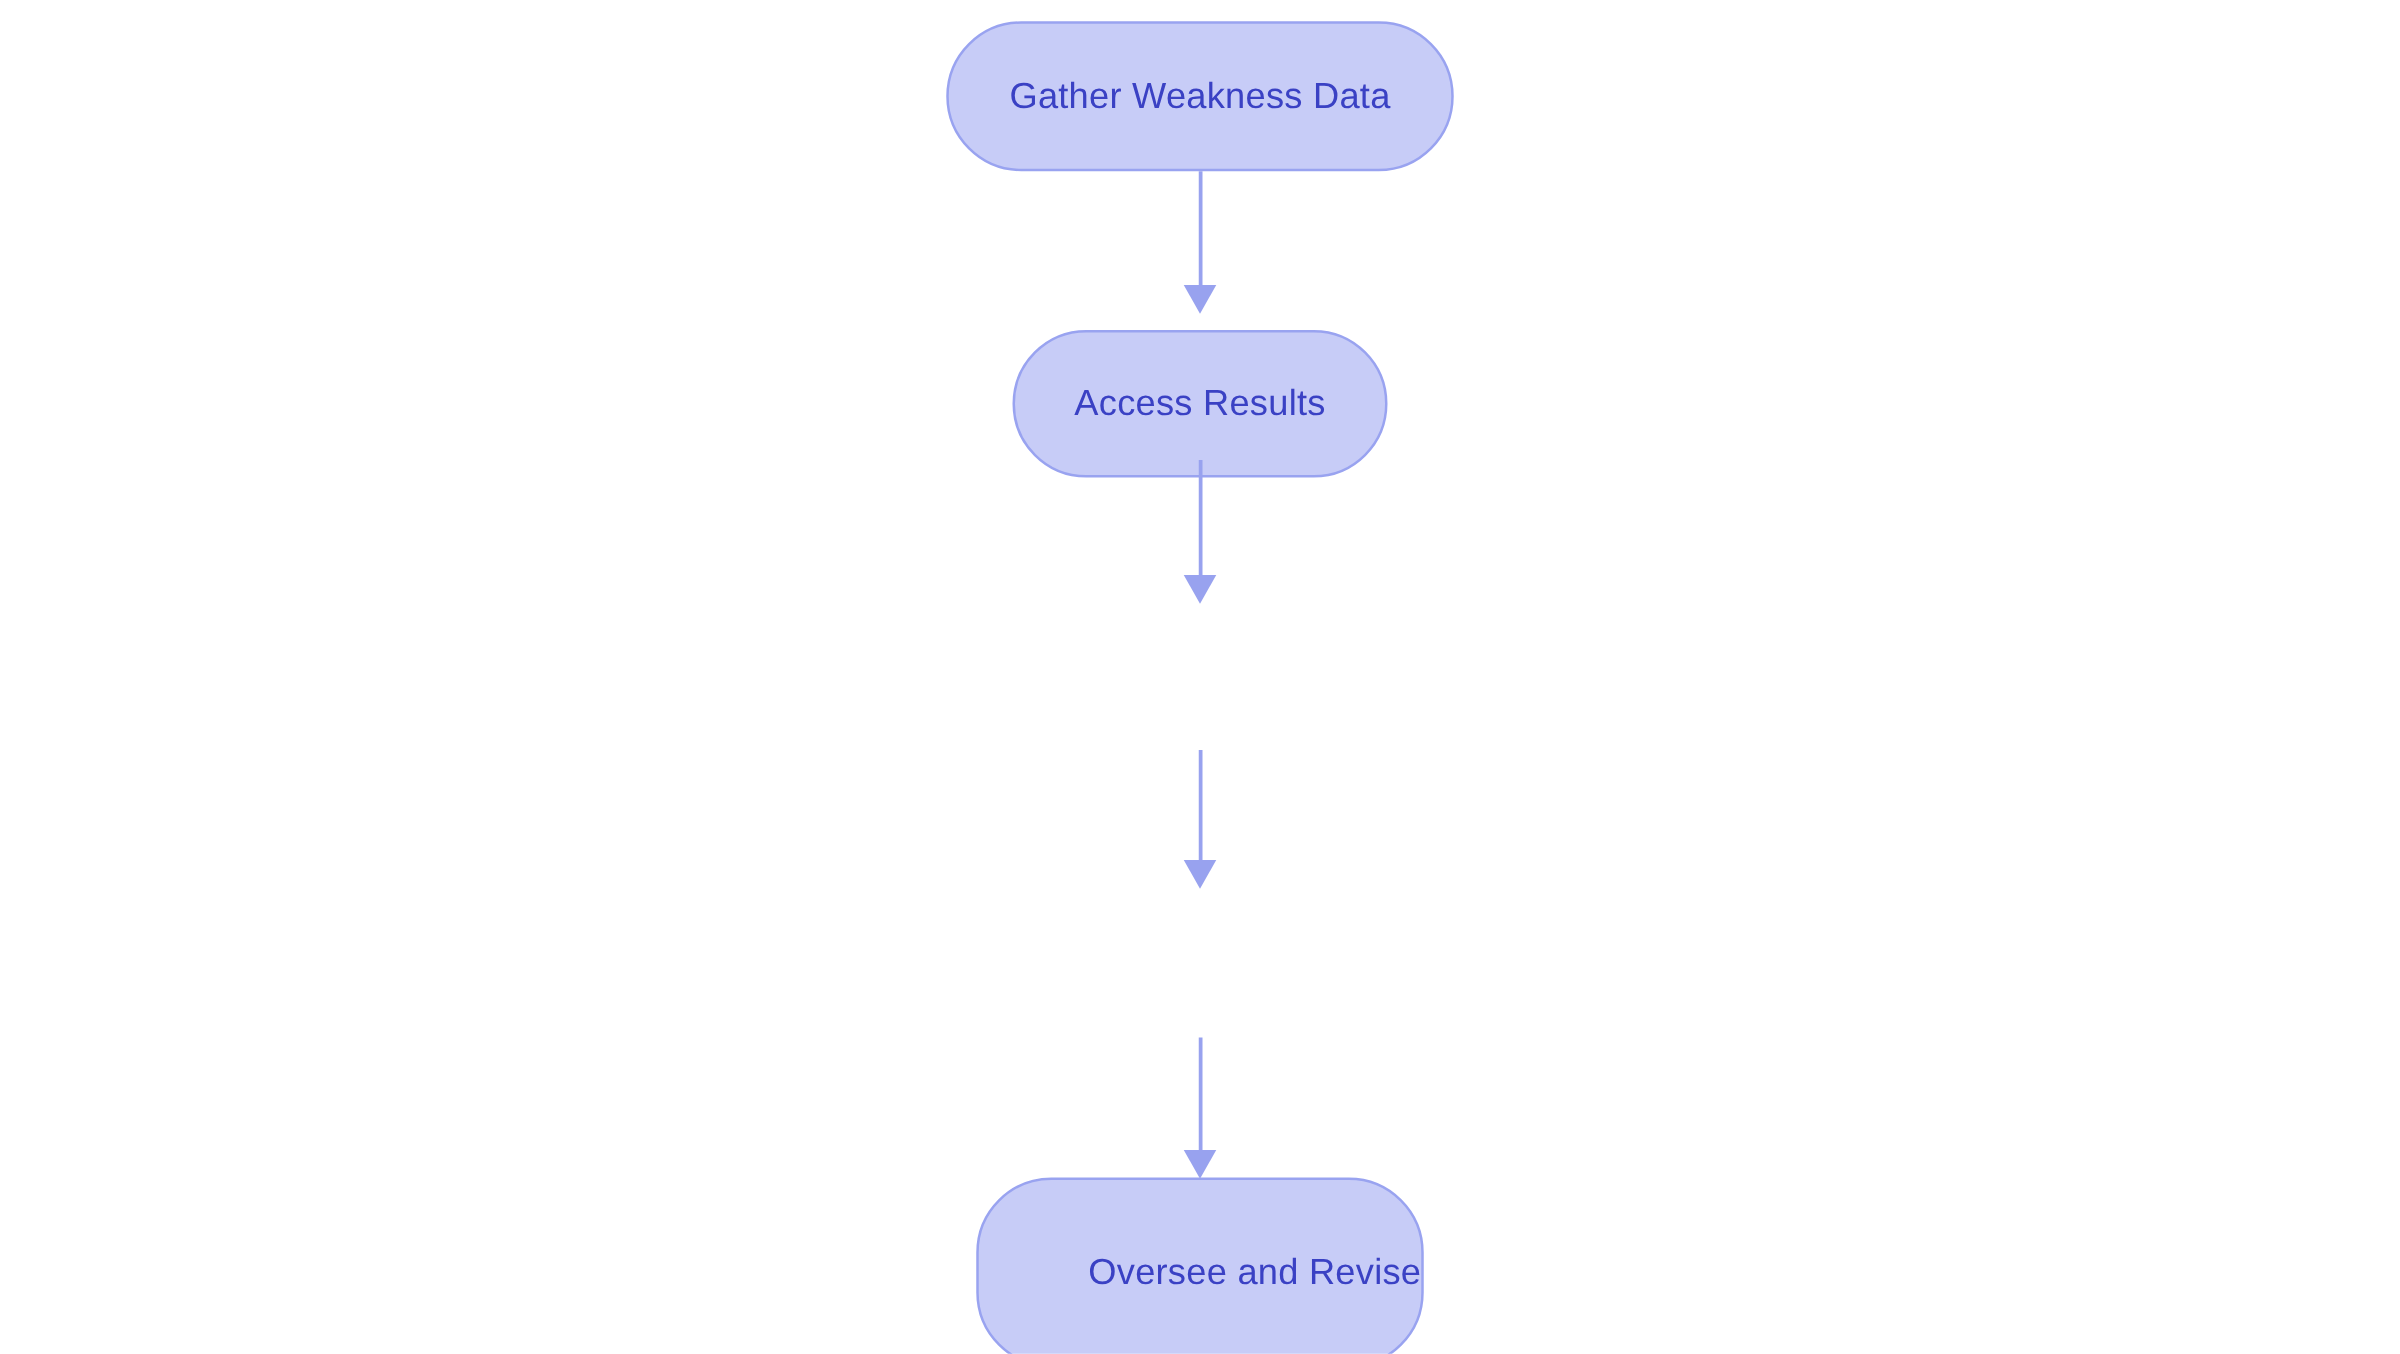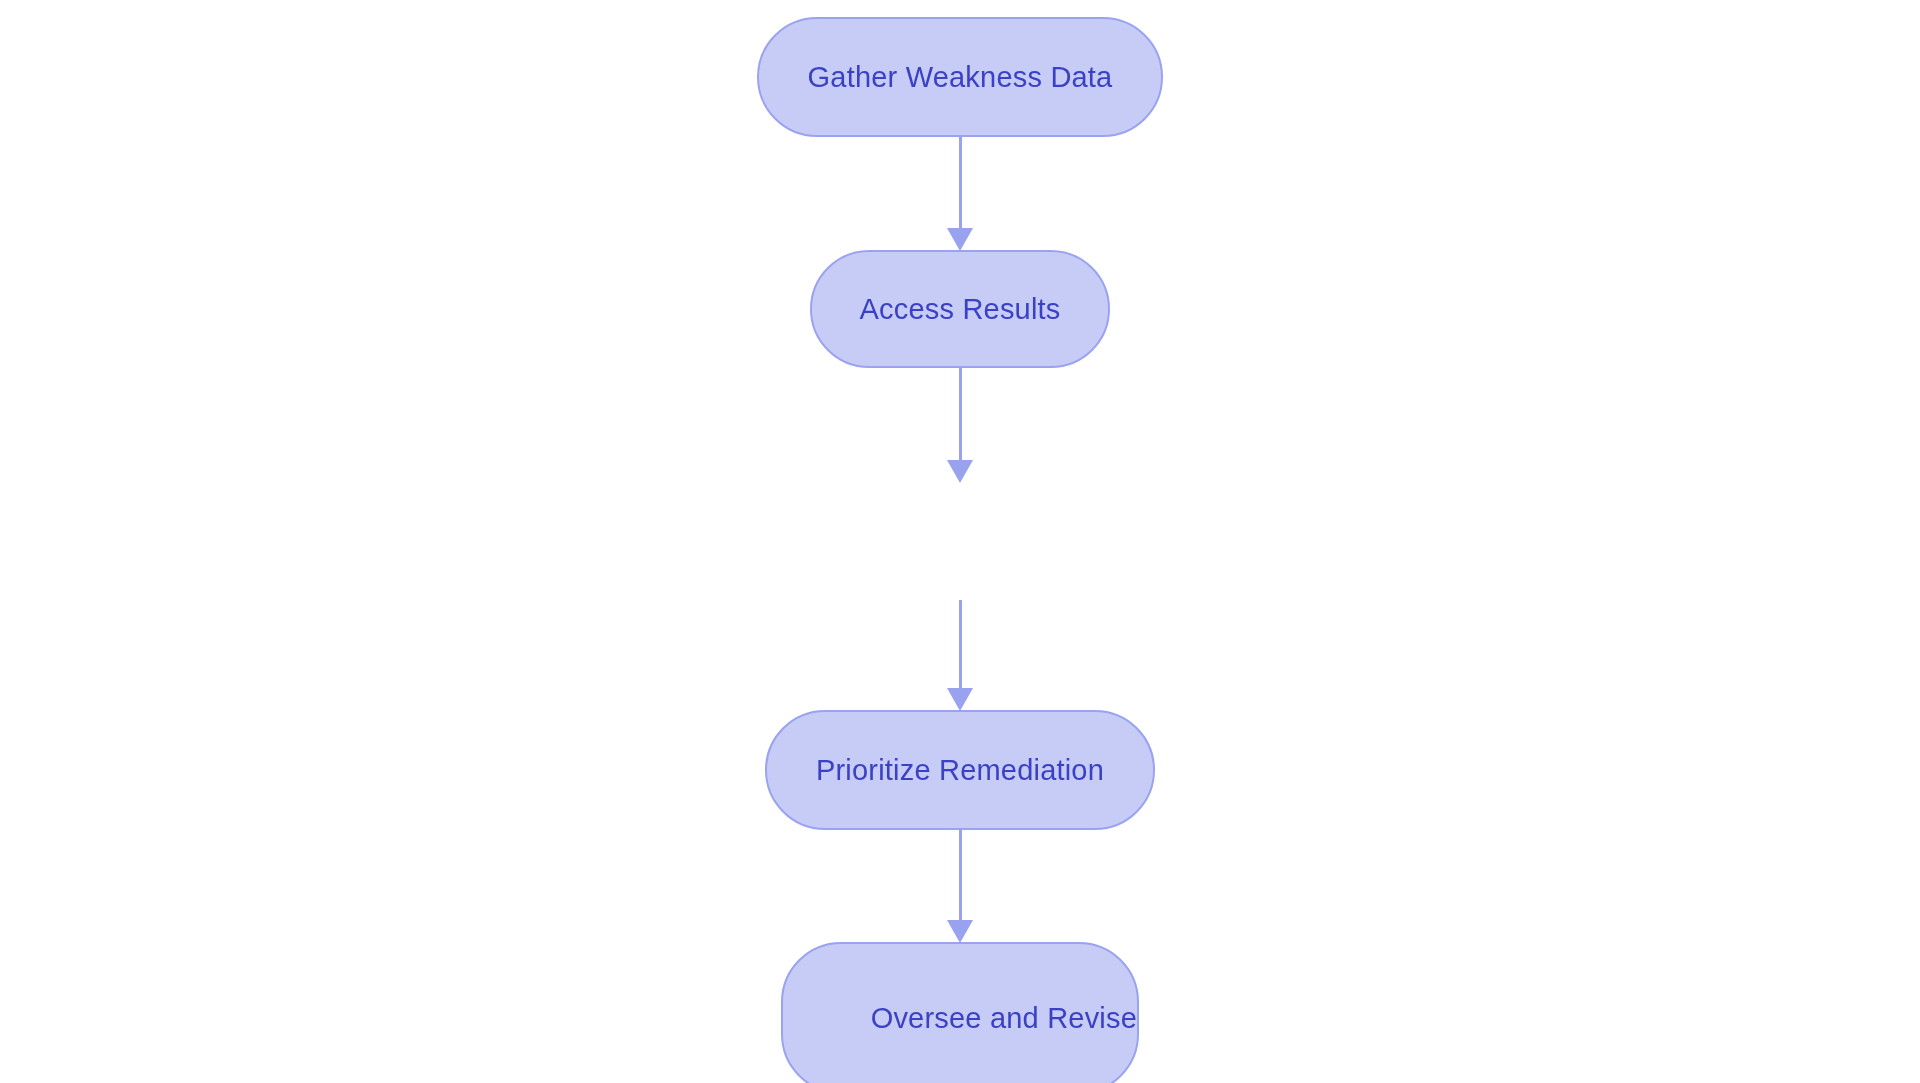--- a/index.html
+++ b/index.html
@@ -27,21 +27,21 @@
     justify-content: center;
   }
   .node-label {
     color: var(--node-text, #3a41c4);
     font-size: 29px;
     font-weight: 400;
     letter-spacing: 0.2px;
     white-space: nowrap;
   }
   .node-1 { left: 757px; top: 17px;  width: 406px; height: 120px; }
-  .node-2 { left: 810px; top: 250px; width: 300px; height: 118px; }
+  .node-2 { left: 810px; top: 264px; width: 300px; height: 118px; }
   .node-3 { left: 810px; top: 482px; width: 300px; height: 118px; }
   .node-4 { left: 765px; top: 710px; width: 390px; height: 120px; }
   .node-5 { left: 781px; top: 942px; width: 358px; height: 152px; justify-content: flex-end; }
 
   .arrow {
     position: absolute;
     left: 945px;           
     width: 30px;
     display: flex;
     flex-direction: column;
@@ -87,23 +87,20 @@
     <div class="arrow-line"></div>
     <div class="arrow-head"></div>
   </div>
 
 
   <div class="arrow arrow-3">
     <div class="arrow-line"></div>
     <div class="arrow-head"></div>
   </div>
 
-  <div class="node node-4">
-    <span class="node-label">Prioritize Remediation</span>
-  </div>
 
   <div class="arrow arrow-4">
     <div class="arrow-line"></div>
     <div class="arrow-head"></div>
   </div>
 
   <div class="node node-5">
     <span class="node-label">Oversee and Revise</span>
   </div>
 

